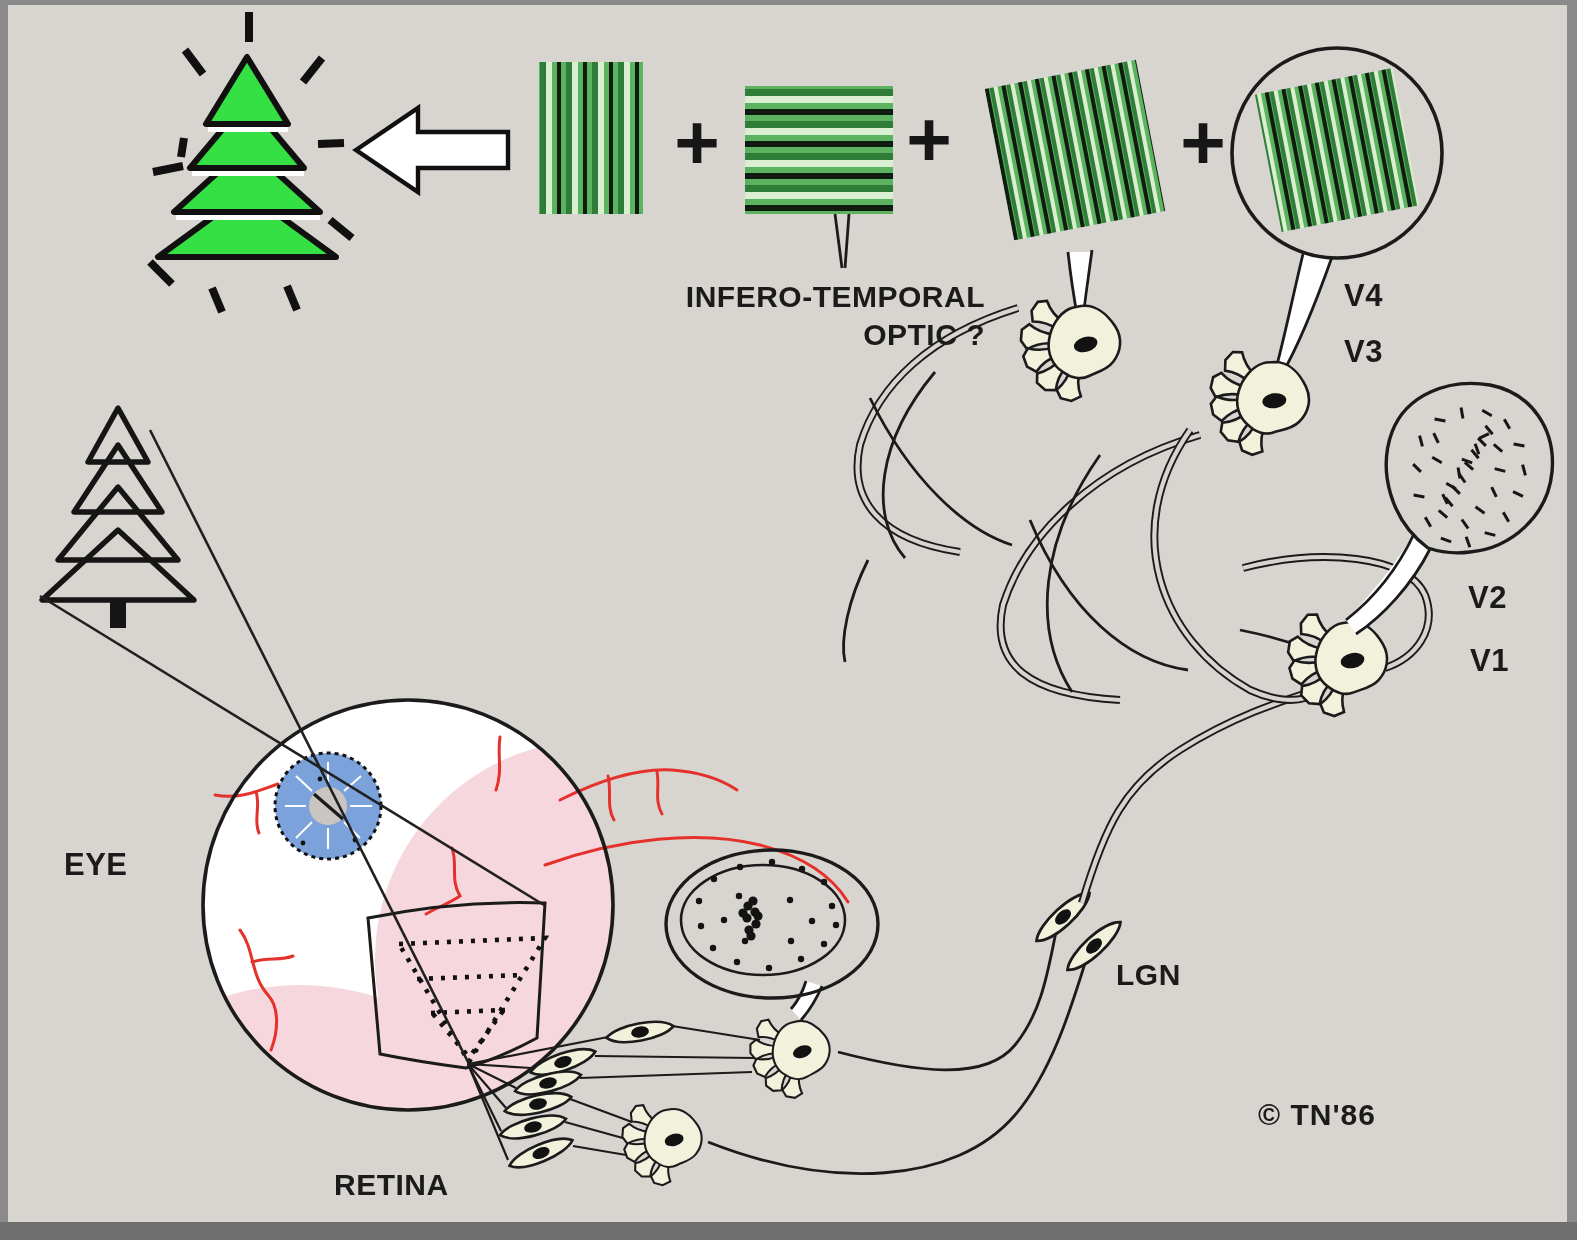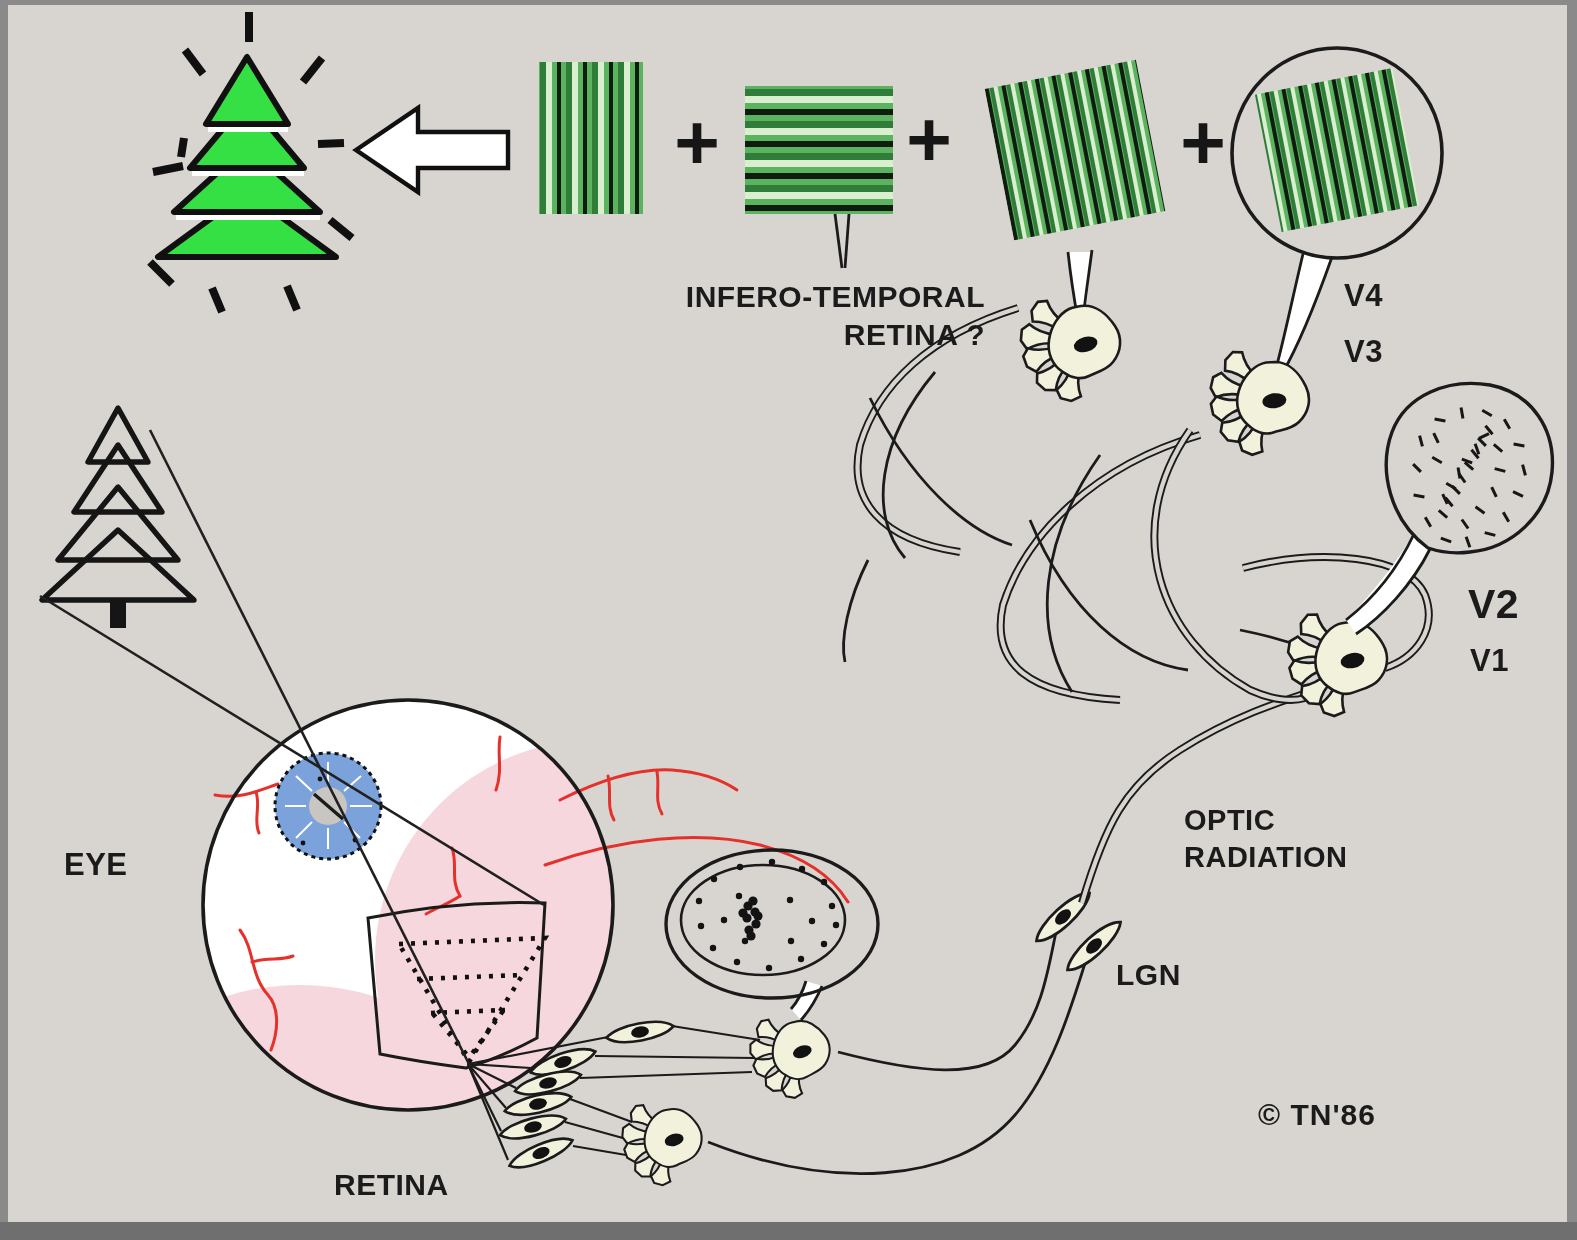--- a/index.html
+++ b/index.html
@@ -359,34 +359,30 @@
   <g stroke="#202020" stroke-width="2.6">
     <line x1="150" y1="430" x2="470" y2="1066"></line>
     <line x1="40" y1="596" x2="544" y2="905"></line>
   </g>
 </svg>
 
 <div class="lbl" style="left:64px;top:845px;font-size:31px">EYE</div>
 <div class="lbl" style="left:334px;top:1166px;font-size:30px">RETINA</div>
 <div class="lbl" style="left:1116px;top:956px;font-size:30px">LGN</div>
 
-<div class="lbl" style="left:1184px;top:802px;font-size:29px">
-  <span class="line">OPTIC</span>
-  <span class="line">RADIATION</span>
-</div>
-
-
-<div class="lbl" style="left:1468px;top:578px;font-size:41px">V2</div>
+
+
+<div class="lbl" style="left:1468px;top:578px;font-size:31px">V2</div>
 <div class="lbl" style="left:1470px;top:641px;font-size:31px">V1</div>
 <div class="lbl" style="left:1344px;top:276px;font-size:31px">V4</div>
 <div class="lbl" style="left:1344px;top:332px;font-size:31px">V3</div>
 
 <div class="lbl" style="left:585px;top:278px;width:400px;text-align:right;font-size:30px">
   <span class="line">INFERO-TEMPORAL</span>
-  <span class="line">RETINA ?</span>
+  <span class="line">OPTIC ?</span>
 </div>
 
 <div class="lbl" style="left:1258px;top:1096px;font-size:30px;letter-spacing:1px">© TN'86</div>
 
 <div class="plus" style="left:697px;top:146px">+</div>
 <div class="plus" style="left:929px;top:143px">+</div>
 <div class="plus" style="left:1203px;top:146px">+</div>
 
 <div class="frame" style="left:0;top:0;width:8px;height:1240px"></div>
 <div class="frame" style="left:0;top:0;width:1577px;height:5px"></div>

